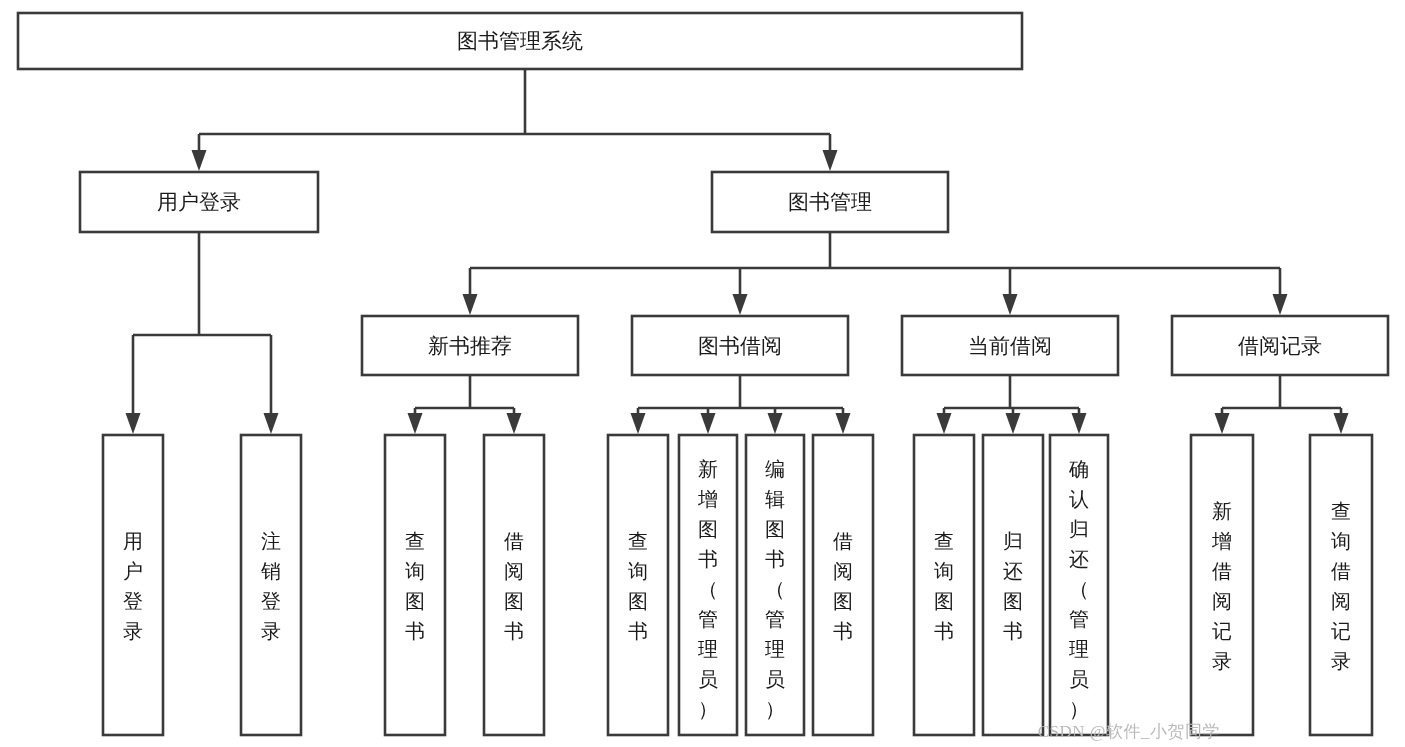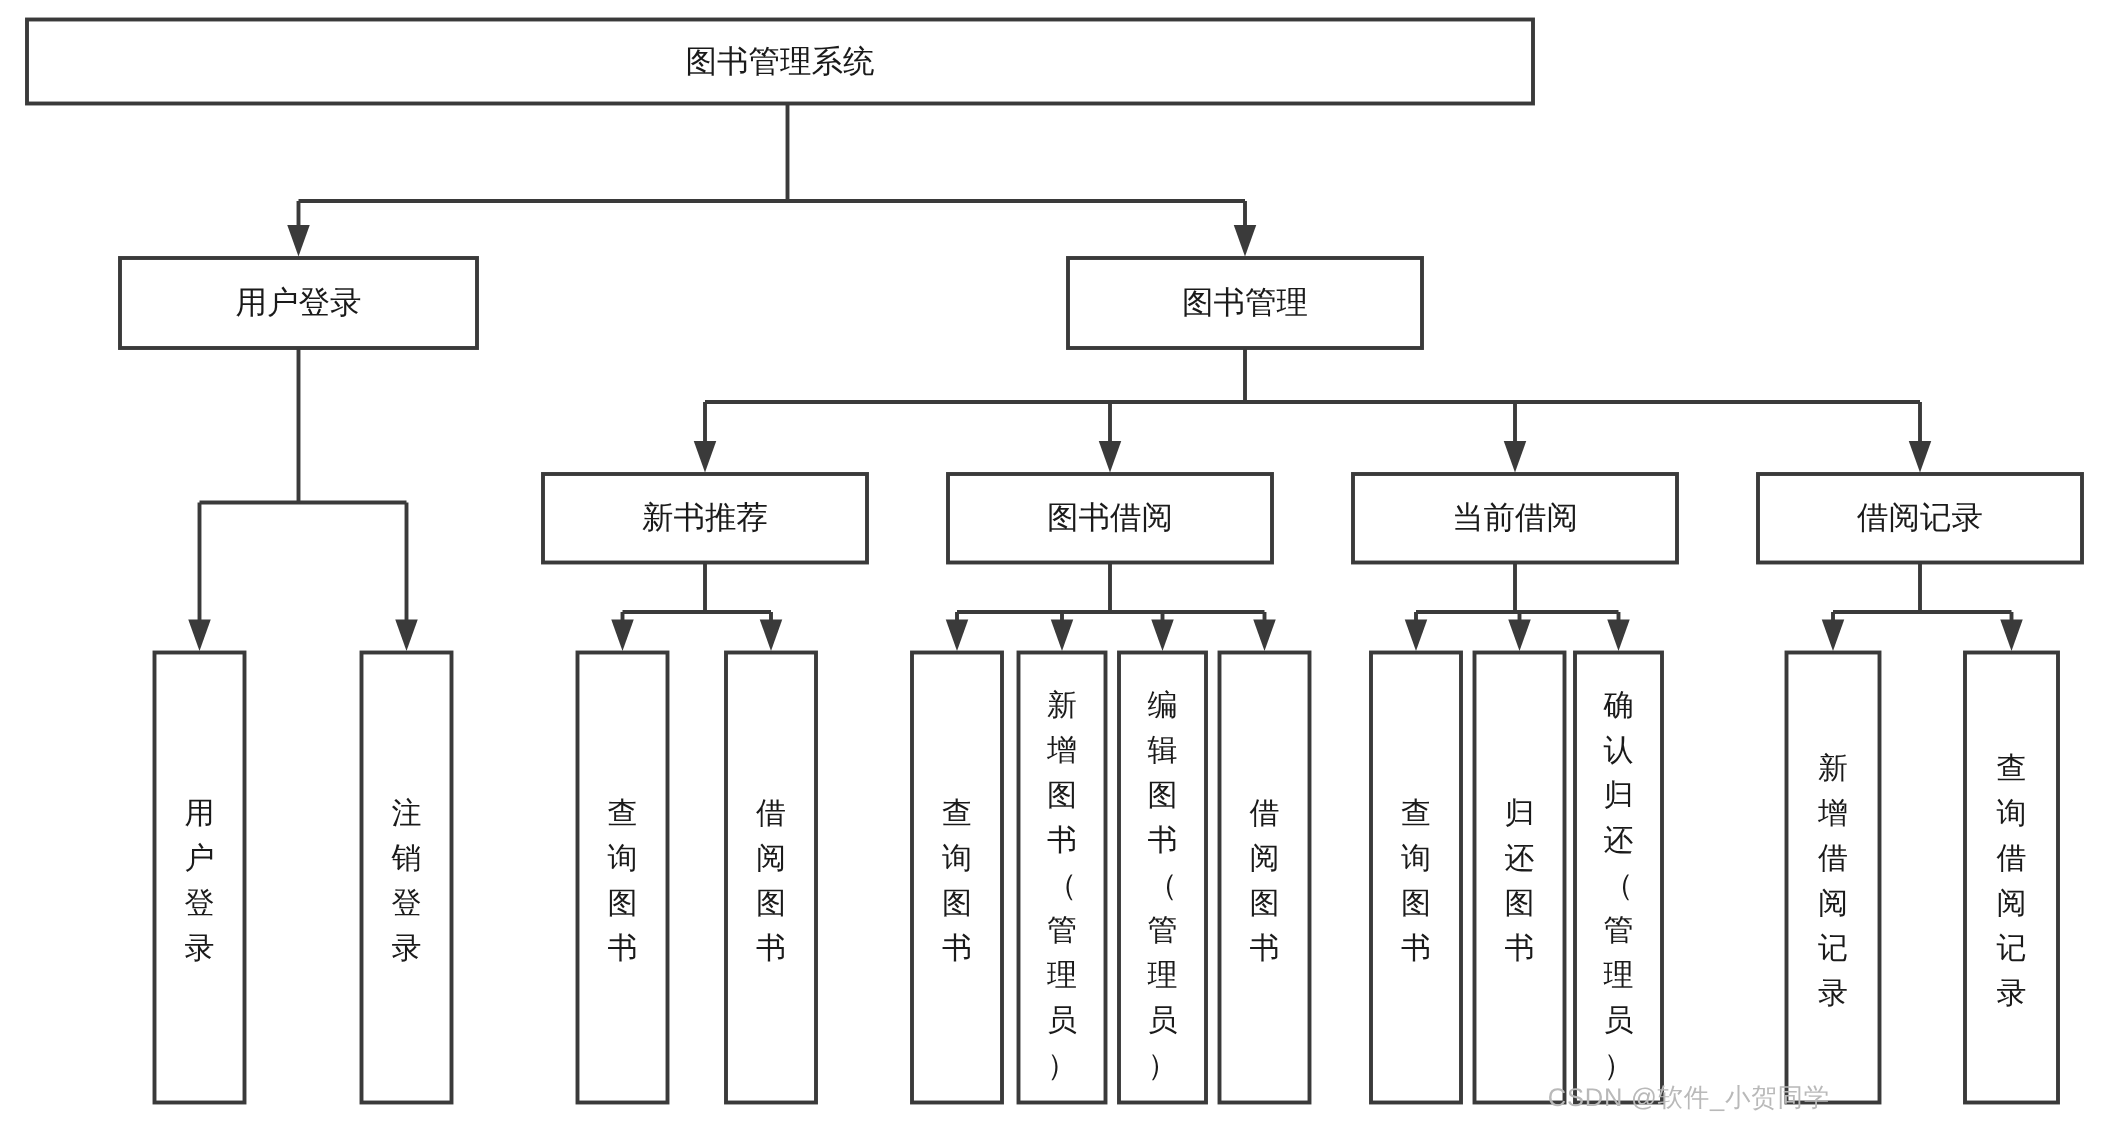--- a/index.html
+++ b/index.html
@@ -51,21 +51,21 @@
   .node-label-vertical {
     fill: #1a1a1a;
     font-family: "DejaVu Sans", "Liberation Sans", sans-serif;
     font-size: 20px;
     text-anchor: middle;
   }
   .watermark {
     position: absolute;
     right: 8px;
     bottom: 4px;
-    font-family: Liberation Sans, sans-serif;
+    font-family: Liberation Serif, serif;
     font-size: 17px;
     color: #b9b9b9;
     white-space: nowrap;
     letter-spacing: 0.5px;
   }
 </style>
 </head>
 <body>
 
 <div id="diagram-root">

